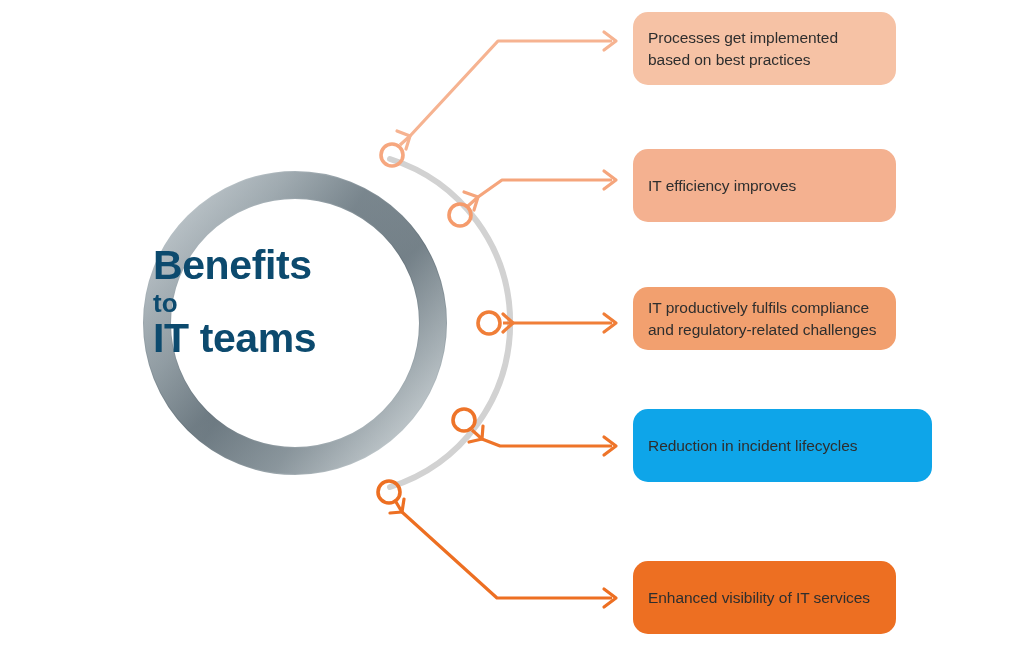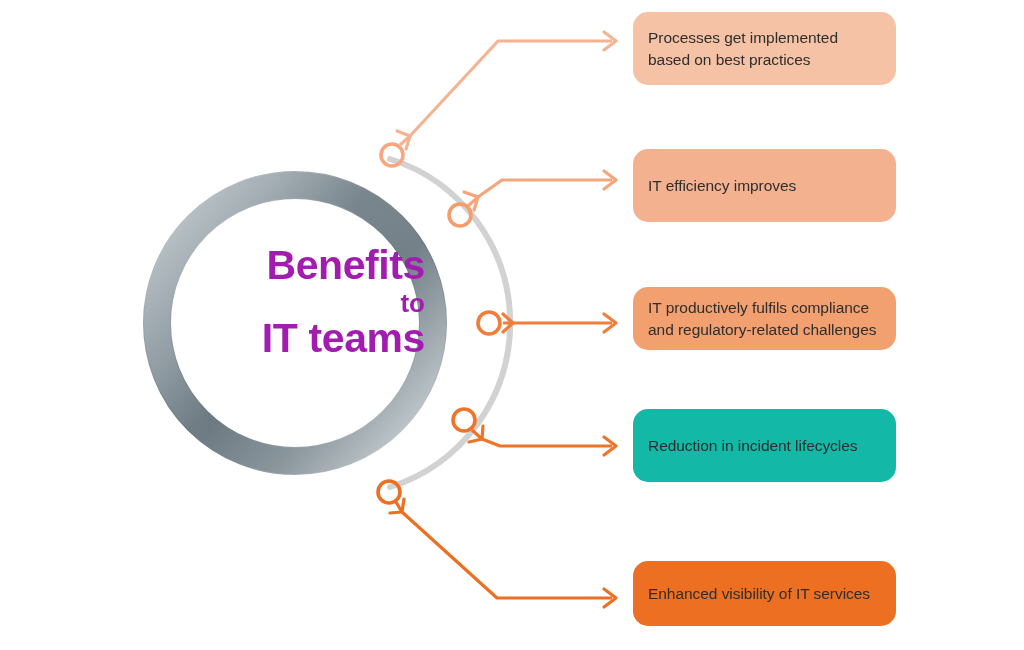--- a/index.html
+++ b/index.html
@@ -21,25 +21,25 @@
   }
   #diagram-svg {
     position: absolute;
     left: 0;
     top: 0;
     width: 1024px;
     height: 650px;
   }
   .hub-text {
     position: absolute;
-    left: 165px;
+    left: 153px;
     top: 245px;
     width: 260px;
-    text-align: right;
-    color: #a21caf;
+    text-align: left;
+    color: #0c4a6e;
     line-height: 1.0;
     pointer-events: none;
   }
   .hub-line-1 {
     font-size: 41px;
     font-weight: bold;
     letter-spacing: -0.4px;
     display: block;
   }
   .hub-line-2 {
@@ -144,20 +144,20 @@
 
   <div class="benefit-box" id="box-0" style="left: 633px; top: 12px; width: 263px; height: 73px; background: rgb(246, 194, 165);">
     <span class="benefit-label">Processes get implemented based on best practices</span>
   </div>
   <div class="benefit-box" id="box-1" style="left: 633px; top: 149px; width: 263px; height: 73px; background: rgb(244, 177, 144);">
     <span class="benefit-label">IT efficiency improves</span>
   </div>
   <div class="benefit-box" id="box-2" style="left: 633px; top: 287px; width: 263px; height: 63px; background: rgb(242, 160, 111);">
     <span class="benefit-label">IT productively fulfils compliance and regulatory-related challenges</span>
   </div>
-  <div class="benefit-box" id="box-3" style="left: 633px; top: 409px; width: 263px; height: 73px; background: #14b8a6;">
+  <div class="benefit-box" id="box-3" style="left: 633px; top: 409px; width: 299px; height: 73px; background: #0ea5e9;">
     <span class="benefit-label">Reduction in incident lifecycles</span>
   </div>
-  <div class="benefit-box" id="box-4" style="left: 633px; top: 561px; width: 263px; height: 65px; background: rgb(237, 111, 34);">
+  <div class="benefit-box" id="box-4" style="left: 633px; top: 561px; width: 263px; height: 73px; background: rgb(237, 111, 34);">
     <span class="benefit-label">Enhanced visibility of IT services</span>
   </div>
 
 </div>
 
 </body></html>

